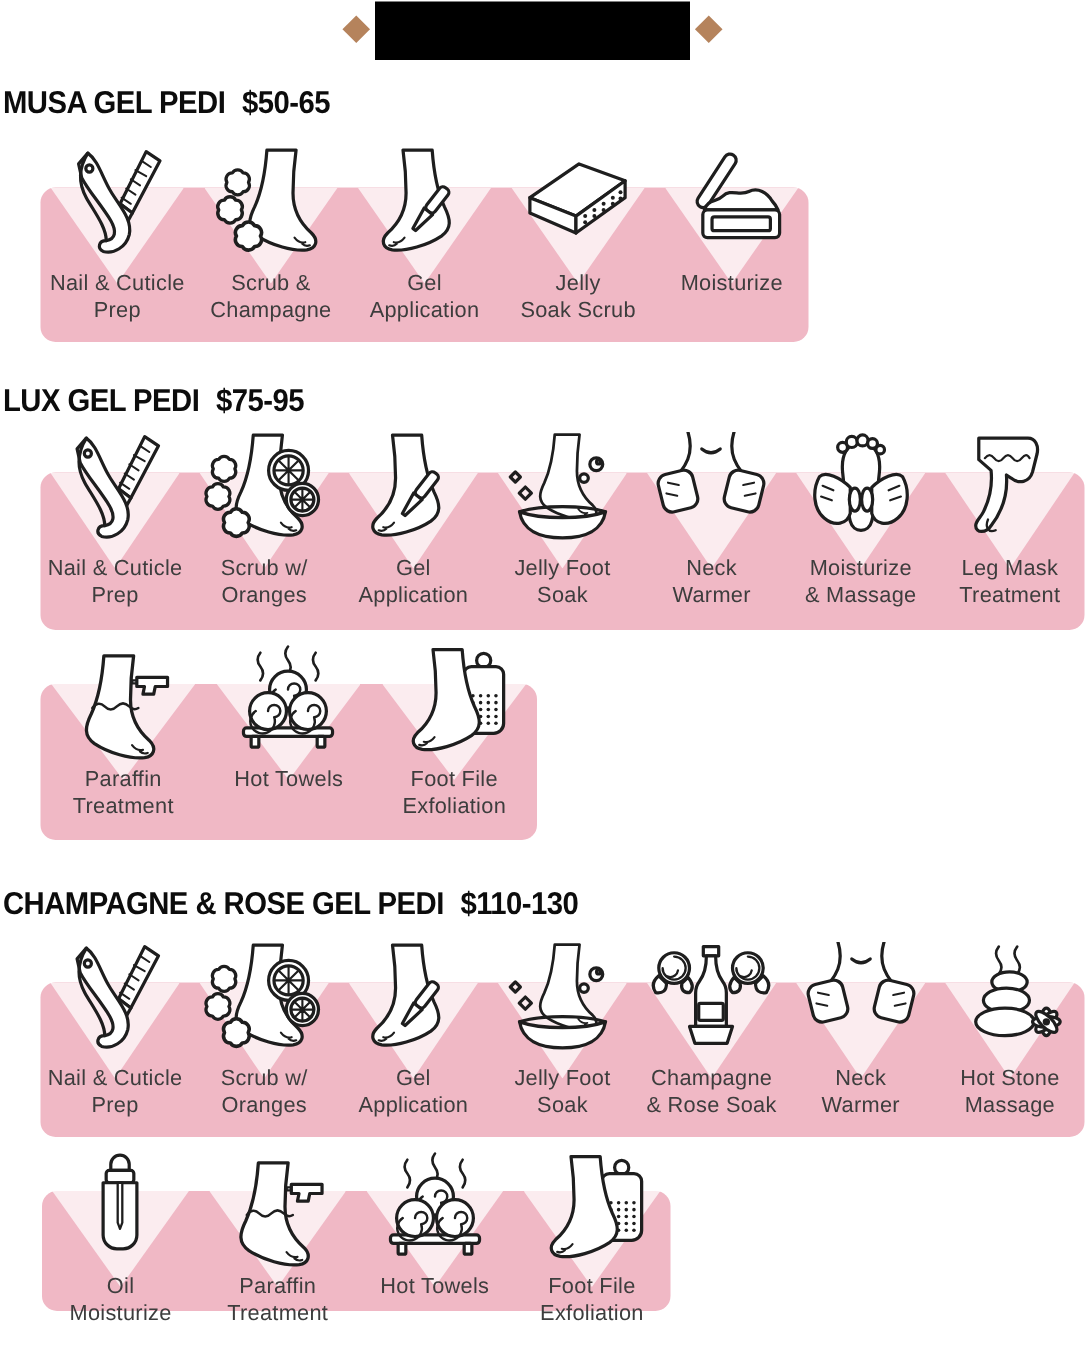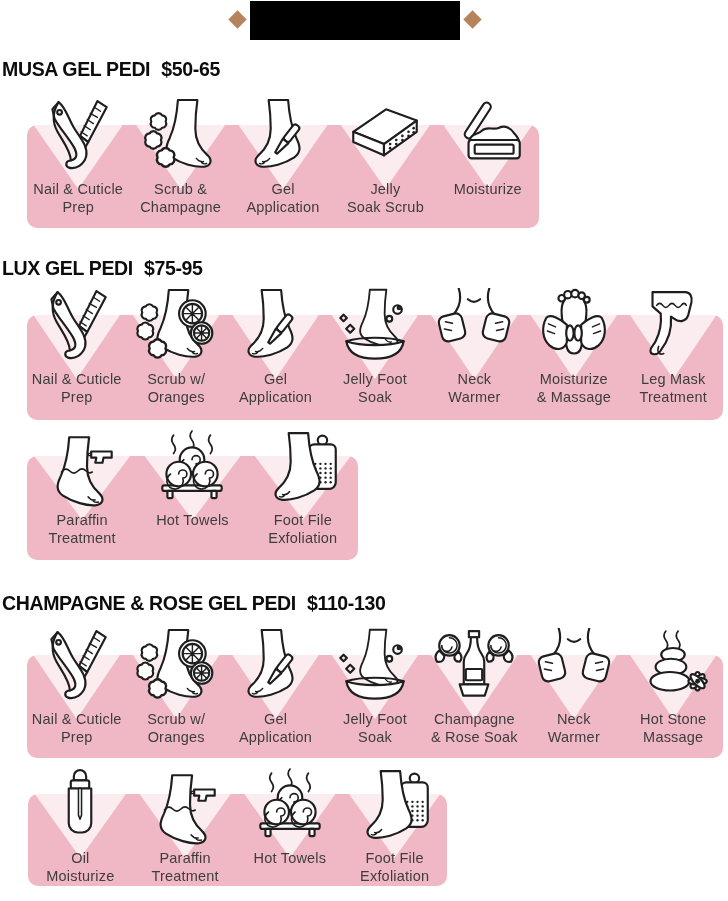--- a/index.html
+++ b/index.html
@@ -511,21 +511,21 @@
      <circle r="2.4" fill="#1e1e1e" stroke="none"></circle>
    </g>
             </svg>
           </div>
           <div class="lbl">
             <div>Hot Stone</div>
             <div>Massage</div>
           </div>
         </div>
       </div>
-      <div class="band" style="left: 28px; top: 794px; width: 419px; height: 92px; background: rgb(240, 184, 197);">
+      <div class="band" style="left: 28px; top: 794px; width: 419px; height: 80px; background: rgb(240, 184, 197);">
         <div class="step">
           <div class="vee" style="background: rgba(255, 255, 255, 0.73);"></div>
           <div class="icon">
             <svg viewBox="0 0 80 84" fill="none" stroke="#1e1e1e" stroke-width="2.1" stroke-linecap="round" stroke-linejoin="round">
    <path d="M34 9 a6 6 0 0 1 12 0 v4 h-12 Z" fill="#fff"></path>
    <rect x="31" y="13" width="18" height="8" rx="2" fill="#fff"></rect>
    <path d="M29 21 h22 v34 a9 9 0 0 1 -9 9 h-4 a9 9 0 0 1 -9 -9 Z" fill="#fff"></path>
    <path d="M38.5 21 h3 v26 l-1.5 4 l-1.5 -4 Z" fill="#fff" stroke-width="1.5"></path>
             </svg>
           </div>

